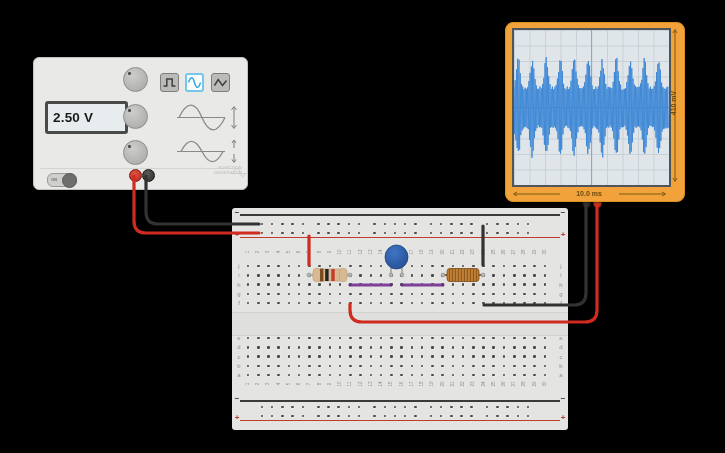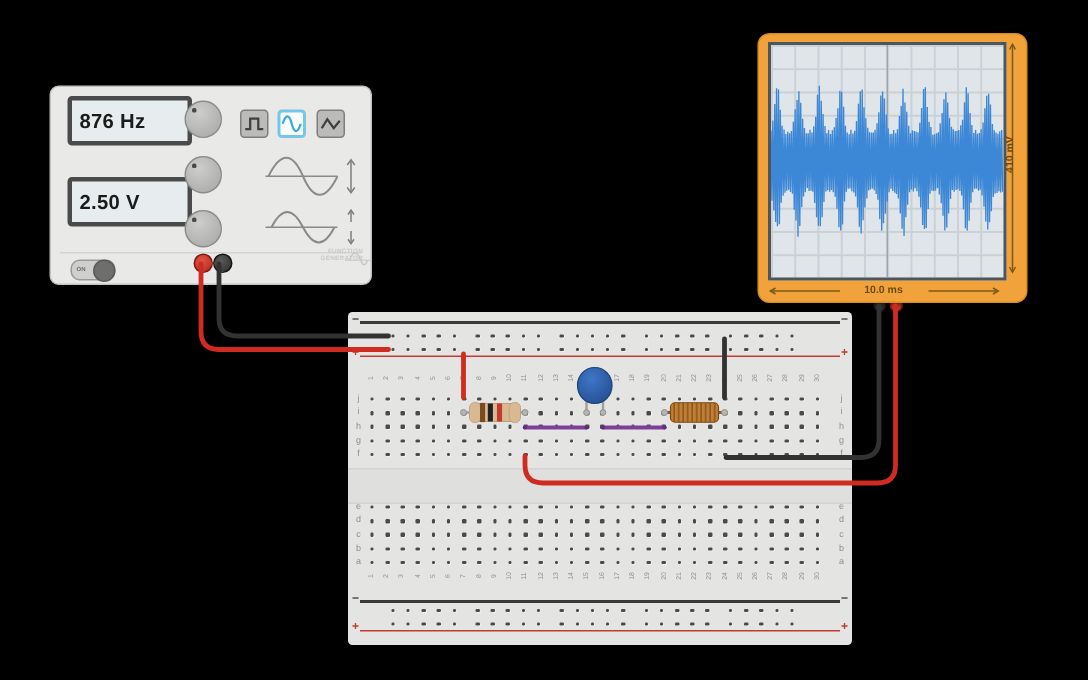--- a/index.html
+++ b/index.html
@@ -4,21 +4,21 @@
 <style>
   html,body{margin:0;padding:0;background:#000;}
   #stage{position:relative;width:725px;height:453px;background:#000;overflow:hidden;
          font-family:"Liberation Sans",sans-serif;}
   
   .fg{position:absolute;left:33px;top:57px;width:213px;height:131px;background:#E9E9E7;
       border:1px solid #C2C2C0;border-radius:6px;z-index:6;box-shadow:0 1px 3px rgba(0,0,0,.5);}
   .disp{position:absolute;left:11px;width:72px;height:27px;background:#E7EDEF;
         border:3px solid #4A4A4A;border-radius:3px;font-weight:700;font-size:13.5px;color:#1B1B1B;
         line-height:27px;padding-left:5px;letter-spacing:.2px;}
-  .d1{top:6px}.d2{top:60px}.d3{top:79px}
+  .d1{top:6px}.d2{top:43px}.d3{top:79px}
   .knob{position:absolute;left:89px;width:23px;height:23px;border-radius:50%;
         background:radial-gradient(circle at 38% 32%,#CDCDCB,#A6A6A4);border:1px solid #8C8C8A;}
   .k1{top:9px}.k2{top:46px}.k3{top:82px}
   .knob .ind{position:absolute;left:4px;top:4px;width:2.5px;height:2.5px;border-radius:50%;background:#4A4A48;}
   .wbtn{position:absolute;top:15px;width:19px;height:19px;border-radius:3px;background:#BBBBB9;
         border:1.5px solid #7E7E7C;padding:0;margin:0;display:flex;align-items:center;justify-content:center;}
   .b1{left:126px}.b2{left:151px}.b3{left:177px}
   .wbtn svg{display:block}
   .wbtn.sel{background:#FBFEFF;border:2px solid #74C7E8;}
   .iconbox{position:absolute;left:141px;width:66px;height:27px;}
@@ -625,21 +625,20 @@
     </g>
     <g>
       <line x1="443" y1="275" x2="483" y2="275" stroke="#8B5A2B" stroke-width="2"></line>
       <circle cx="443" cy="275" r="2" fill="#B5B5B3" stroke="#8A8A88" stroke-width="0.6"></circle>
       <circle cx="483" cy="275" r="2" fill="#B5B5B3" stroke="#8A8A88" stroke-width="0.6"></circle>
       <rect x="447" y="268.5" width="32" height="13" rx="3" fill="url(#coil)" stroke="#7A4A16" stroke-width="0.8"></rect>
     </g>
   </svg>
 
   <div class="fg">
-    <div class="disp d1">876 Hz</div>
     <div class="disp d2">2.50 V</div>
     <div class="knob k1">
         <i class="ind"></i>
       </div>
     <div class="knob k2">
         <i class="ind"></i>
       </div>
     <div class="knob k3">
         <i class="ind"></i>
       </div>

